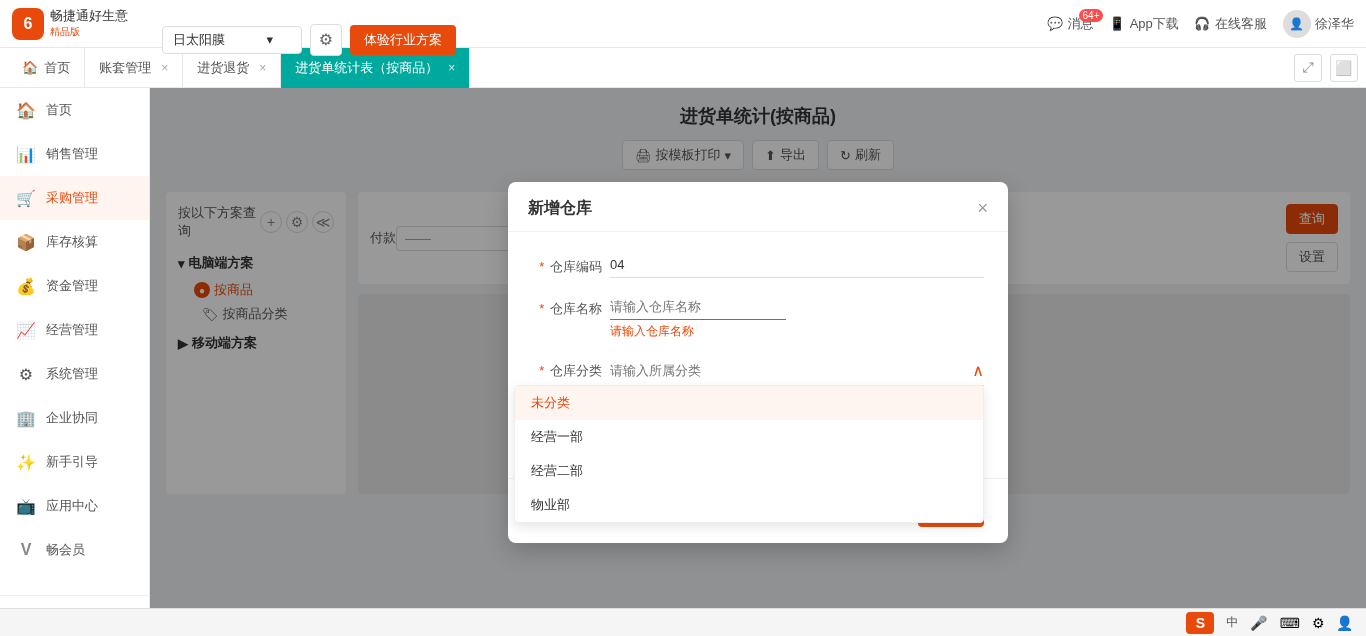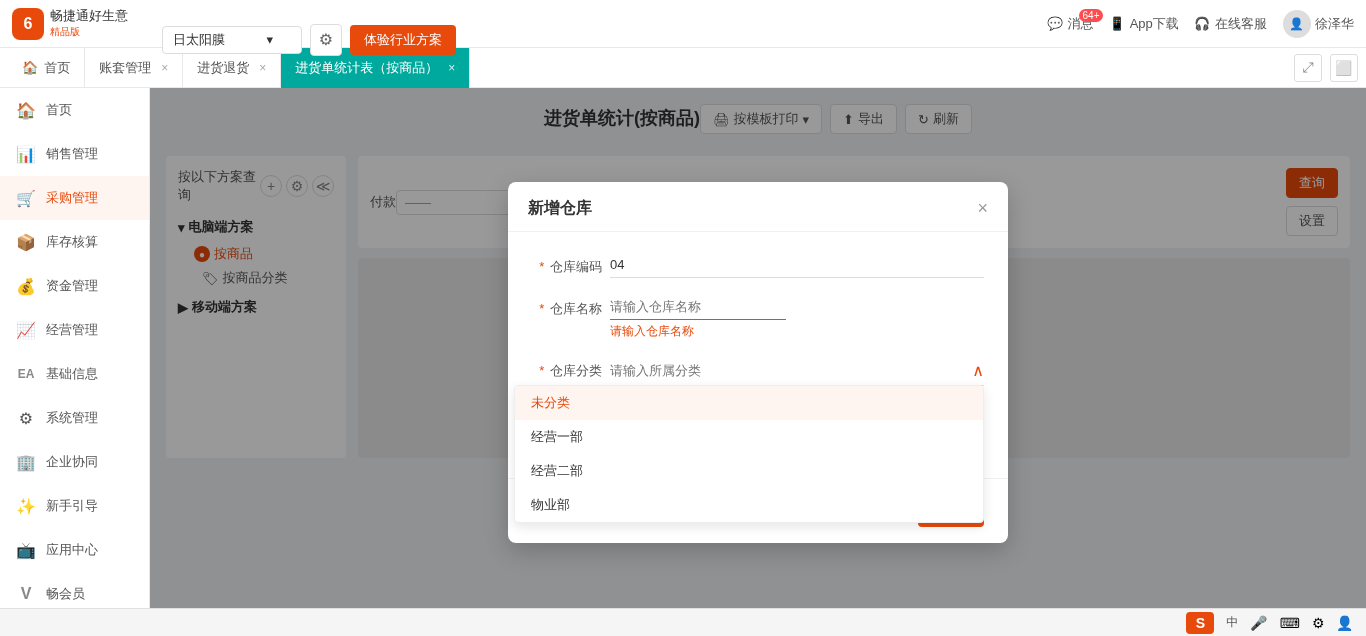--- a/index.html
+++ b/index.html
@@ -366,22 +366,23 @@
       background: #e84a0c;
       color: #fff;
       cursor: pointer;
       font-size: 13px;
     }
 
     
     .page-header-row {
       display: flex;
       align-items: center;
-      justify-content: center;
+      justify-content: space-between;
       margin-bottom: 12px;
+      flex-direction: column;
     }
     .add-scheme-btn {
       width: 22px; height: 22px;
       border: 1px solid #ddd;
       border-radius: 50%;
       display: flex; align-items: center; justify-content: center;
       cursor: pointer; color: #888; font-size: 14px;
     }
     .content-main-bg {
       background: #e8e8e8;
@@ -483,24 +484,20 @@
       <span class="sidebar-icon">📦</span>
       <span>库存核算</span>
     </div>
     <div class="sidebar-item">
       <span class="sidebar-icon">💰</span>
       <span>资金管理</span>
     </div>
     <div class="sidebar-item">
       <span class="sidebar-icon">📈</span>
       <span>经营管理</span>
-    </div>
-    <div class="sidebar-item">
-      <span class="sidebar-icon" style="font-style:normal;font-weight:bold;font-size:12px;color:#888;">EA</span>
-      <span>基础信息</span>
     </div>
     <div class="sidebar-item">
       <span class="sidebar-icon">⚙</span>
       <span>系统管理</span>
     </div>
     <div class="sidebar-item">
       <span class="sidebar-icon">🏢</span>
       <span>企业协同</span>
     </div>
     <div class="sidebar-item">

